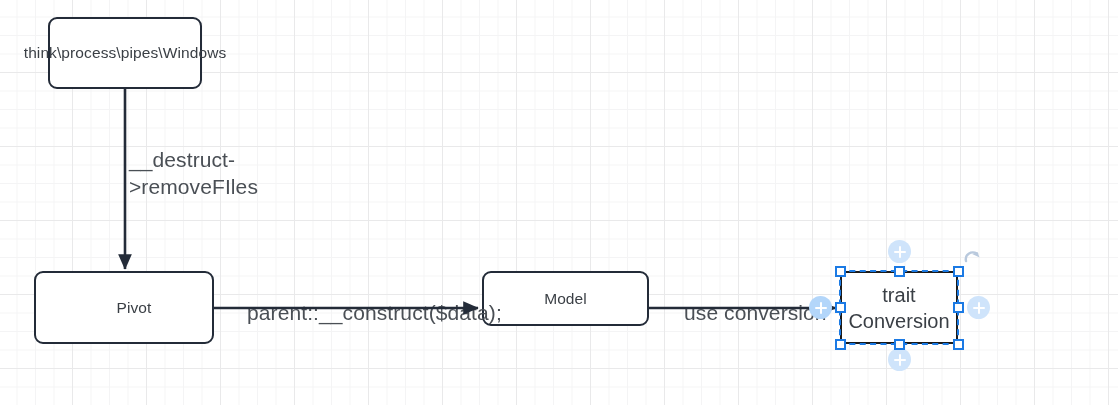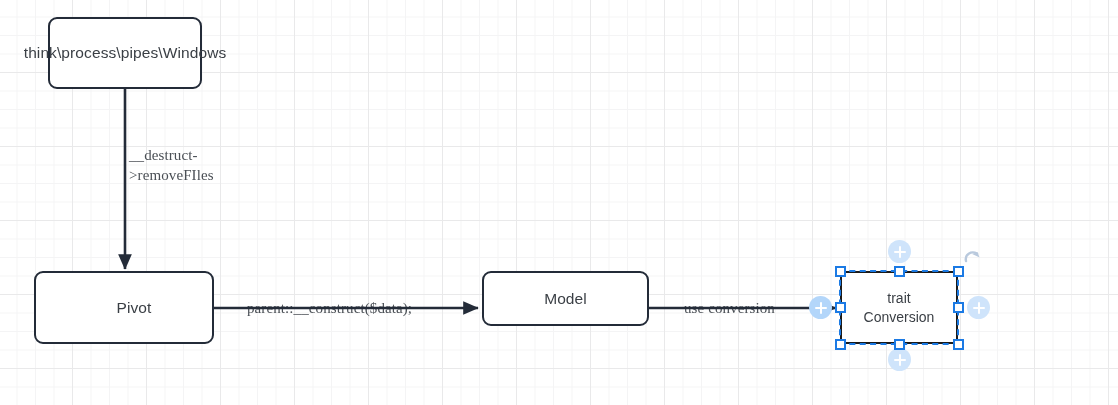--- a/index.html
+++ b/index.html
@@ -55,21 +55,21 @@
     width: 118px;
     height: 73px;
     box-sizing: border-box;
     background: #ffffff;
     border: 2px solid #1b1b1b;
     display: flex;
     align-items: center;
     justify-content: center;
     text-align: center;
     color: #3a3f45;
-    font-size: 14px;
+    font-size: 20px;
     line-height: 1.3;
     border-radius: 0;
   }
   #node-trait::before {
     content: "";
     position: absolute;
     left: -3px; top: -3px; right: -3px; bottom: -3px;
     border: 2px dashed #1b7ae4;
     pointer-events: none;
   }
@@ -106,26 +106,25 @@
     left: 960px;
     top: 246px;
     width: 26px;
     height: 26px;
     z-index: 6;
   }
 
   .edge-label {
     position: absolute;
     color: #4a4f55;
-    font-size: 15px;
+    font-size: 21px;
     line-height: 1.3;
     white-space: pre;
     background: transparent;
     letter-spacing: 0.1px;
-    font-family: Liberation Serif, serif;
   }
   #label-destruct {
     left: 129px;
     top: 146px;
     text-align: left;
   }
   #label-construct {
     left: 247px;
     top: 299px;
   }

